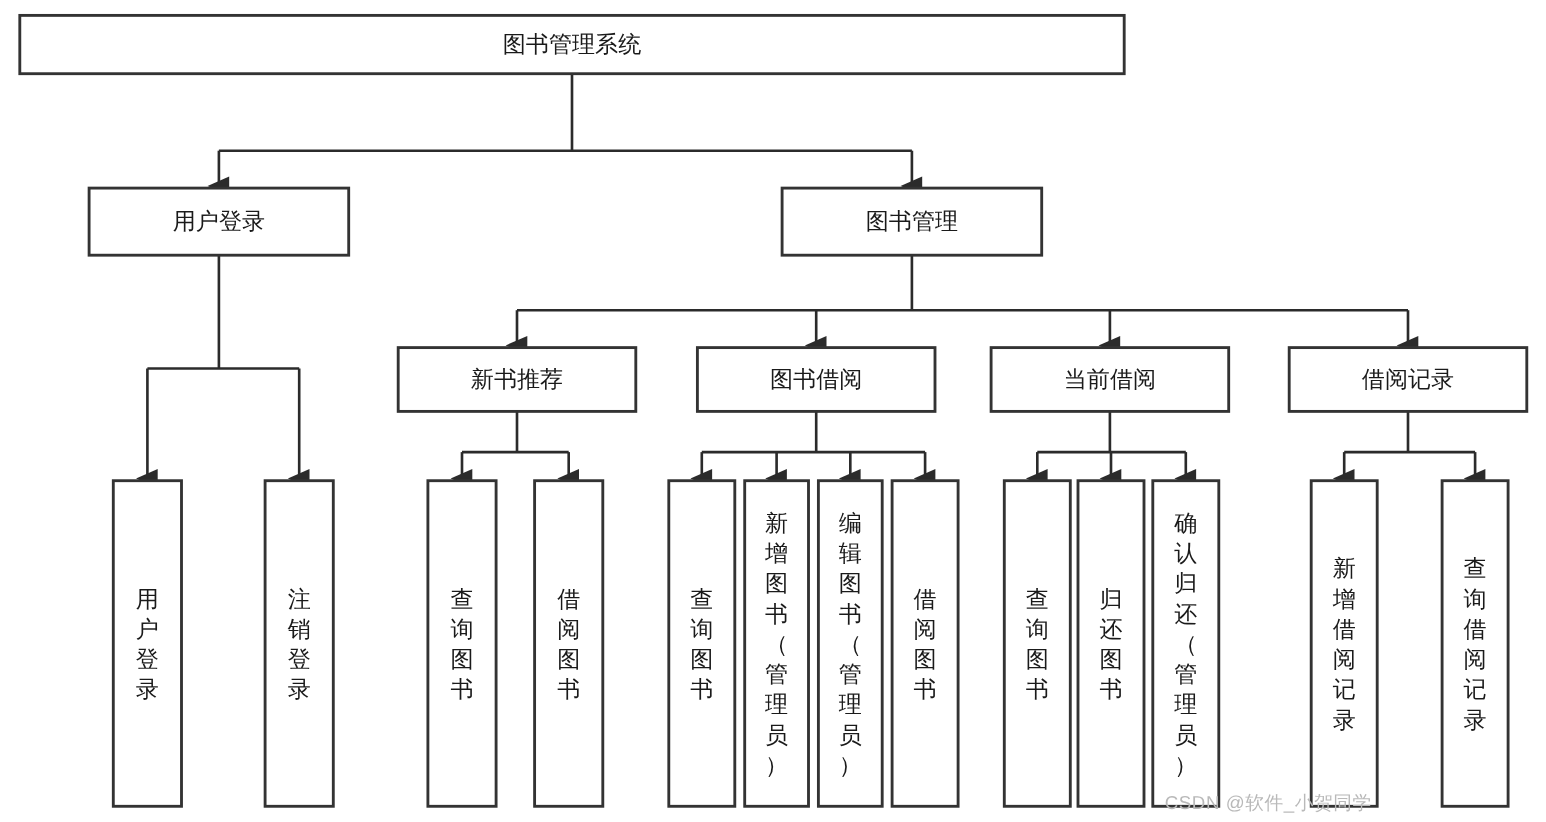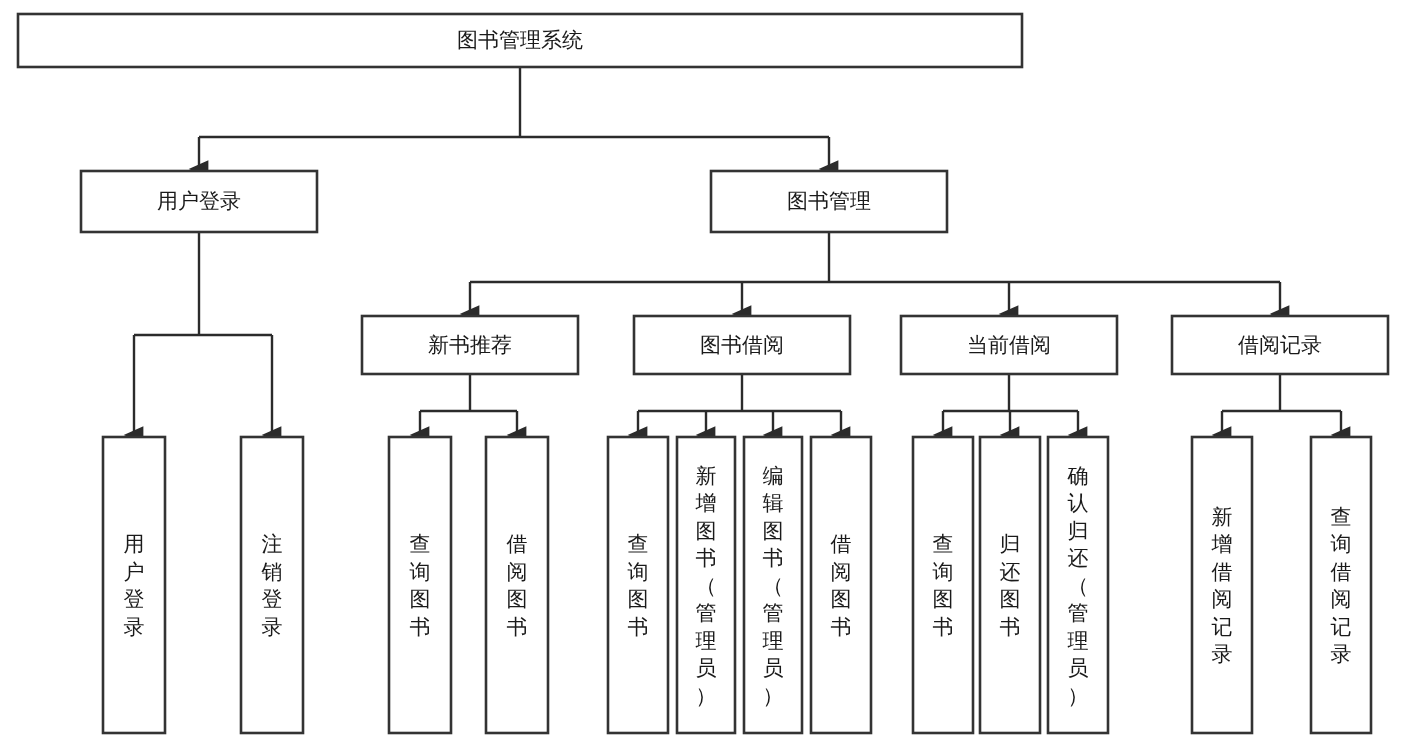--- a/index.html
+++ b/index.html
@@ -197,13 +197,14 @@
           <rect x="1192" y="437" width="60" height="296" class="node-rect"></rect>
           <text x="1222" y="523.95" class="node-label-v"><tspan x="1222" dy="0">新</tspan><tspan x="1222" dy="27.5">增</tspan><tspan x="1222" dy="27.5">借</tspan><tspan x="1222" dy="27.5">阅</tspan><tspan x="1222" dy="27.5">记</tspan><tspan x="1222" dy="27.5">录</tspan></text>
         </g>
         <g>
           <rect x="1311" y="437" width="60" height="296" class="node-rect"></rect>
           <text x="1341" y="523.95" class="node-label-v"><tspan x="1341" dy="0">查</tspan><tspan x="1341" dy="27.5">询</tspan><tspan x="1341" dy="27.5">借</tspan><tspan x="1341" dy="27.5">阅</tspan><tspan x="1341" dy="27.5">记</tspan><tspan x="1341" dy="27.5">录</tspan></text>
         </g>
       </g>
   </svg>
 
+  <div class="watermark">CSDN @软件_小贺同学</div>
 </div>
 
 </body></html>

